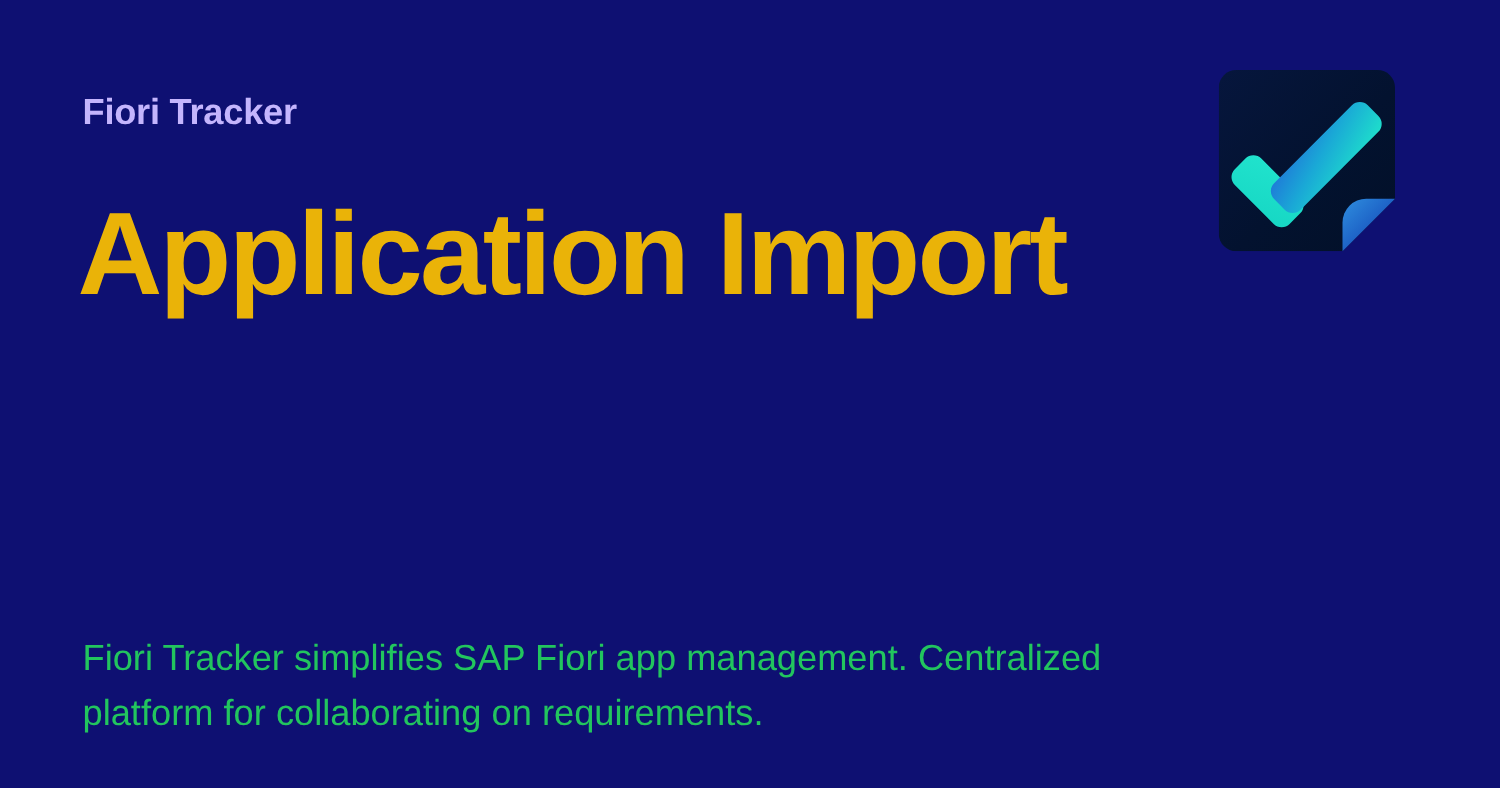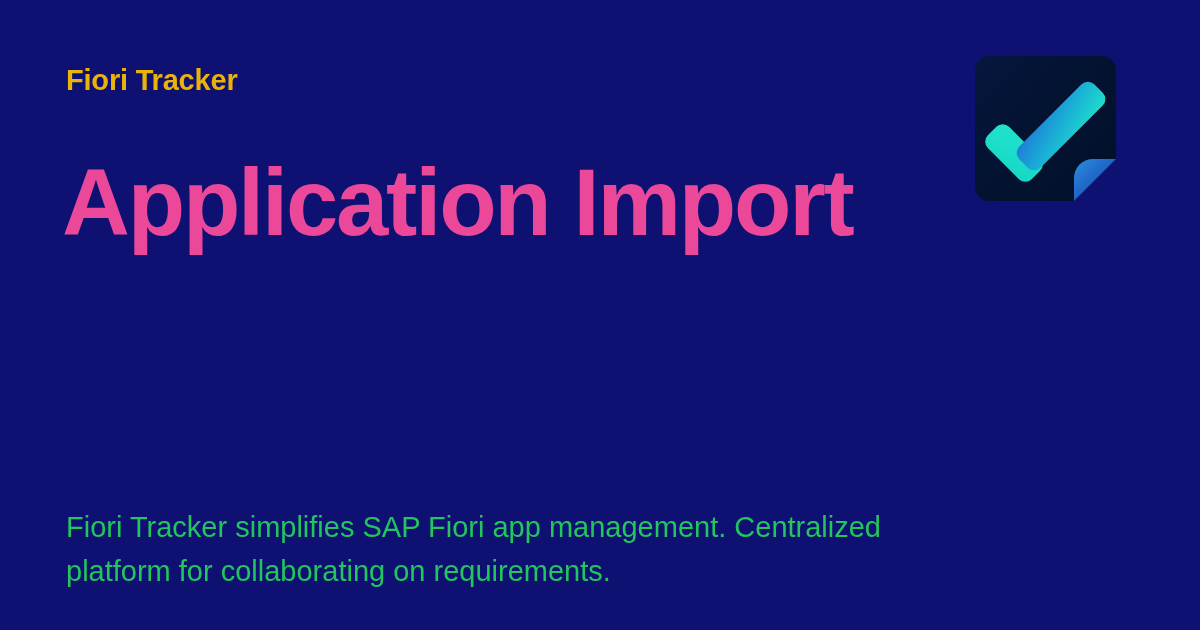--- a/index.html
+++ b/index.html
@@ -18,38 +18,38 @@
     width: 1200px;
     height: 630px;
     background: #0E1072;
     box-sizing: border-box;
   }
 
   
   .brand {
     position: absolute;
     left: 66px;
-    top: 66px;
+    top: 76px;
     font-size: 29px;
     font-weight: bold;
-    color: #eab308;
+    color: #c4b5fd;
     letter-spacing: -0.2px;
     line-height: 1;
     white-space: nowrap;
   }
 
   
   .title {
     position: absolute;
     left: 62px;
     top: 152px;
     width: 860px;
     font-size: 94px;
     font-weight: bold;
-    color: #ec4899;
+    color: #eab308;
     line-height: 1.08;
     letter-spacing: -2.2px;
     margin: 0;
   }
 
   
   .description {
     position: absolute;
     left: 66px;
     top: 505px;

